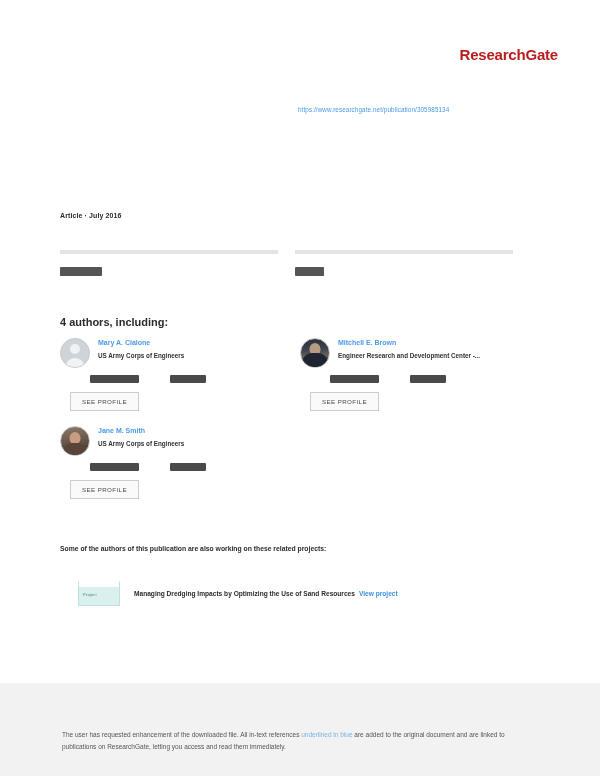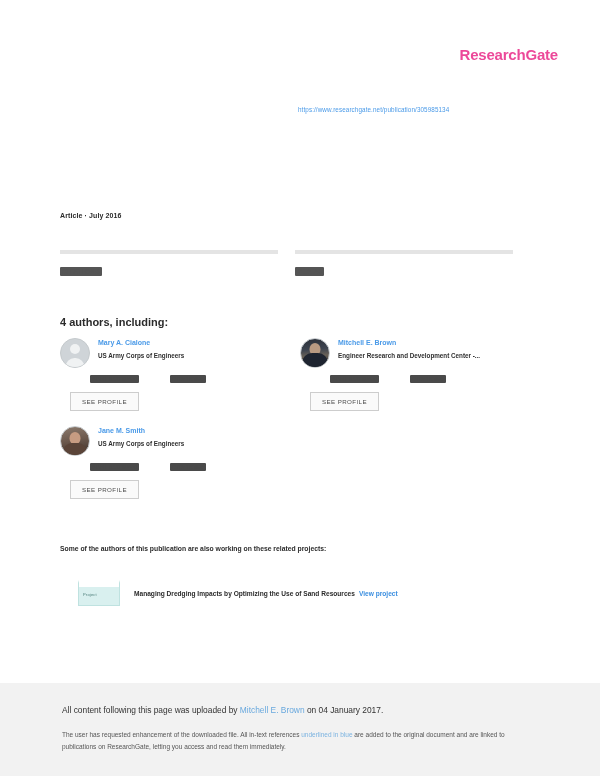--- a/index.html
+++ b/index.html
@@ -16,21 +16,21 @@
   
   .page {
     position:absolute; left:0; top:0; width:600px; height:683px;
     background:#ffffff;
   }
 
   
   .rg-logo {
     position:absolute; right:42px; top:46px;
     font-size:15px; font-weight:bold; letter-spacing:-0.2px;
-    color:#ec4899;
+    color:#b91c1c;
     font-family:"Liberation Sans", sans-serif;
   }
 
   
   .pub-url {
     position:absolute; left:298px; top:106px;
     font-size:6.3px; color:#4a9ae8; letter-spacing:0.1px;
     white-space:nowrap;
   }
 
@@ -254,15 +254,14 @@
       <div class="bar"></div>
       <div class="lbl">Project</div>
     </div>
     <div class="project-title">Managing Dredging Impacts by Optimizing the Use of Sand Resources</div>
     <a class="project-link">View project</a>
   </div>
 
 </div>
 
 <div class="footer">
-  <div class="footer-upload"><span>All content following this page was uploaded by </span><a>Mitchell E. Brown</a><span> on 04 January 2017.</span></div>
   <div class="footer-note"><span>The user has requested enhancement of the downloaded file. All in-text references </span><span class="blue">underlined in blue</span><span> are added to the original document</span> <span>and are linked to publications on ResearchGate, letting you access and read them immediately.</span></div>
 </div>
 
 </body></html>

